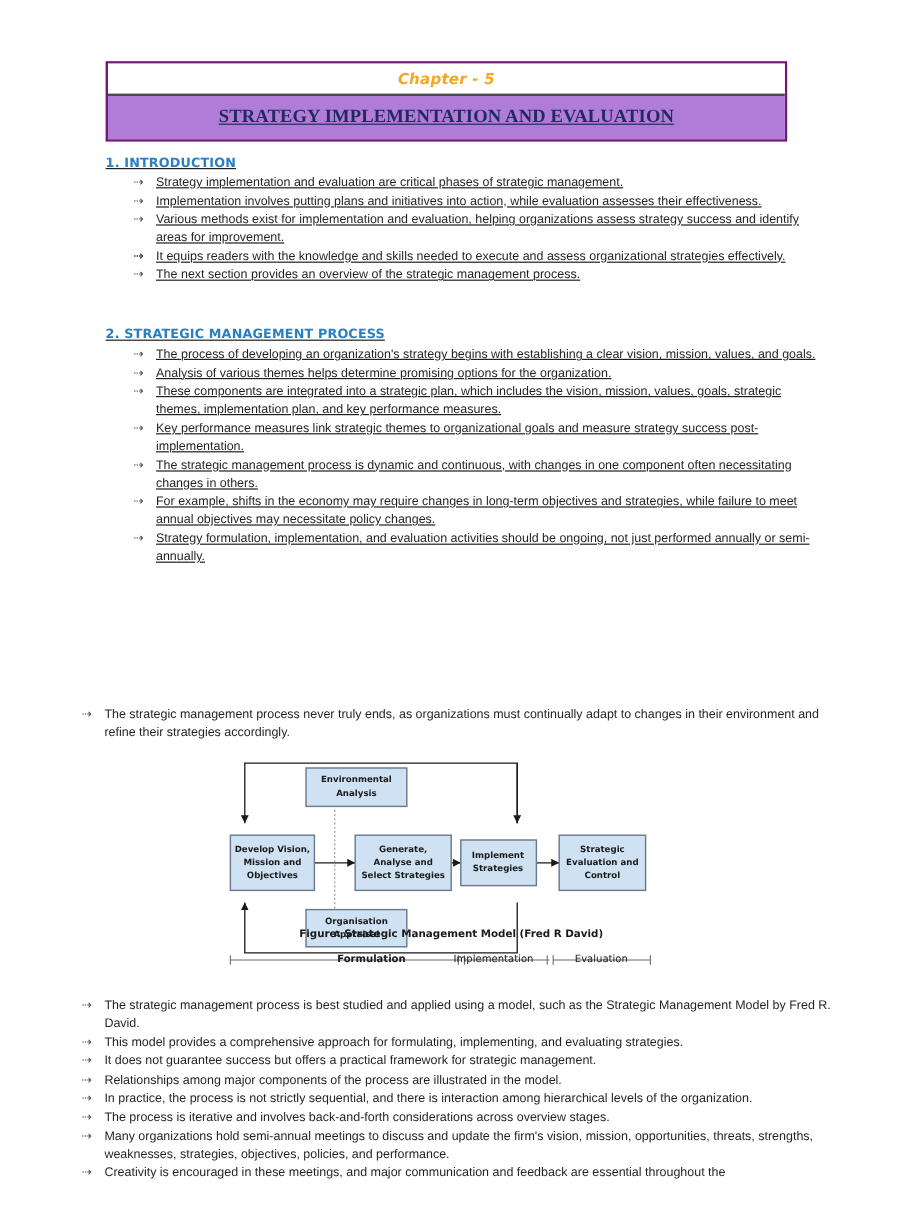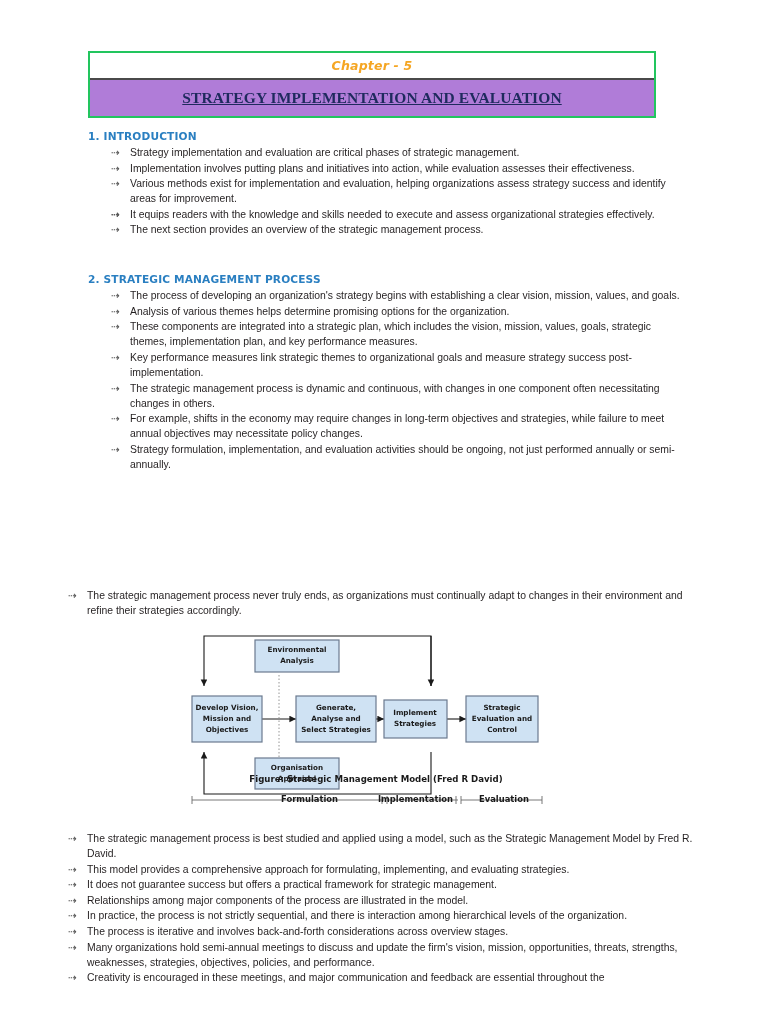--- a/index.html
+++ b/index.html
@@ -20,21 +20,21 @@
     inset: 0;
     background: #fff;
   }
 
   
   .chapter-header {
     position: absolute;
     left: 88px;
     top: 51px;
     width: 568px;
-    border: 2px solid #22c55e;
+    border: 2px solid #701a75;
     box-sizing: border-box;
   }
   .chapter-number-bar {
     height: 25px;
     background: #ffffff;
     border-bottom: 2px solid #4a4a4a;
     display: flex;
     align-items: center;
     justify-content: center;
   }
@@ -60,20 +60,21 @@
     color: #1f2a5e;
     text-decoration: underline;
     letter-spacing: 0.1px;
   }
 
   
   .section {
     position: absolute;
     left: 88px;
     width: 600px;
+    text-decoration: underline;
   }
   .section-heading {
     font-family: "DejaVu Sans", sans-serif;
     font-weight: bold;
     font-size: 10.6px;
     color: #2a7fc1;
     letter-spacing: 0.15px;
     margin: 0 0 3px 0;
   }
   .bullets {
@@ -263,22 +264,22 @@
         <line x1="201" y1="166" x2="272" y2="166"></line>
         <line x1="201" y1="162" x2="201" y2="170"></line>
         <line x1="270" y1="162" x2="270" y2="170"></line>
         <line x1="275" y1="166" x2="356" y2="166"></line>
         <line x1="275" y1="162" x2="275" y2="170"></line>
         <line x1="356" y1="162" x2="356" y2="170"></line>
       </g>
     </svg>
     <div style="position:absolute;left:0;top:160px;width:380px;">
       <span class="brk-label" style="position:absolute;left:55px;font-family:'DejaVu Sans',sans-serif;font-weight:bold;font-size:8.4px;color:#1a1a1a;padding-left:40px;">Formulation</span>
-      <span class="brk-label" style="position:absolute;left:192px;font-family:'DejaVu Sans',sans-serif;font-weight:bold;font-size:8.4px;color:#1a1a1a;">Implementation</span>
-      <span class="brk-label" style="position:absolute;left:293px;font-family:'DejaVu Sans',sans-serif;font-weight:bold;font-size:8.4px;color:#1a1a1a;">Evaluation</span>
+      <span class="brk-label" style="position:absolute;left:192px;font-family:'DejaVu Sans',sans-serif;font-weight:normal;font-size:8.4px;color:#1a1a1a;">Implementation</span>
+      <span class="brk-label" style="position:absolute;left:293px;font-family:'DejaVu Sans',sans-serif;font-weight:normal;font-size:8.4px;color:#1a1a1a;">Evaluation</span>
     </div>
   </div>
 
   <div class="fig-caption">Figure: Strategic Management Model (Fred R David)</div>
 
   <div class="lower-list">
     <ul class="bullets">
         <li><span class="arrow">⇢</span><span>The strategic management process is best studied and applied using a model, such as the Strategic Management Model by Fred R. David.</span></li>
         <li><span class="arrow">⇢</span><span>This model provides a comprehensive approach for formulating, implementing, and evaluating strategies.</span></li>
         <li><span class="arrow">⇢</span><span>It does not guarantee success but offers a practical framework for strategic management.</span></li>

